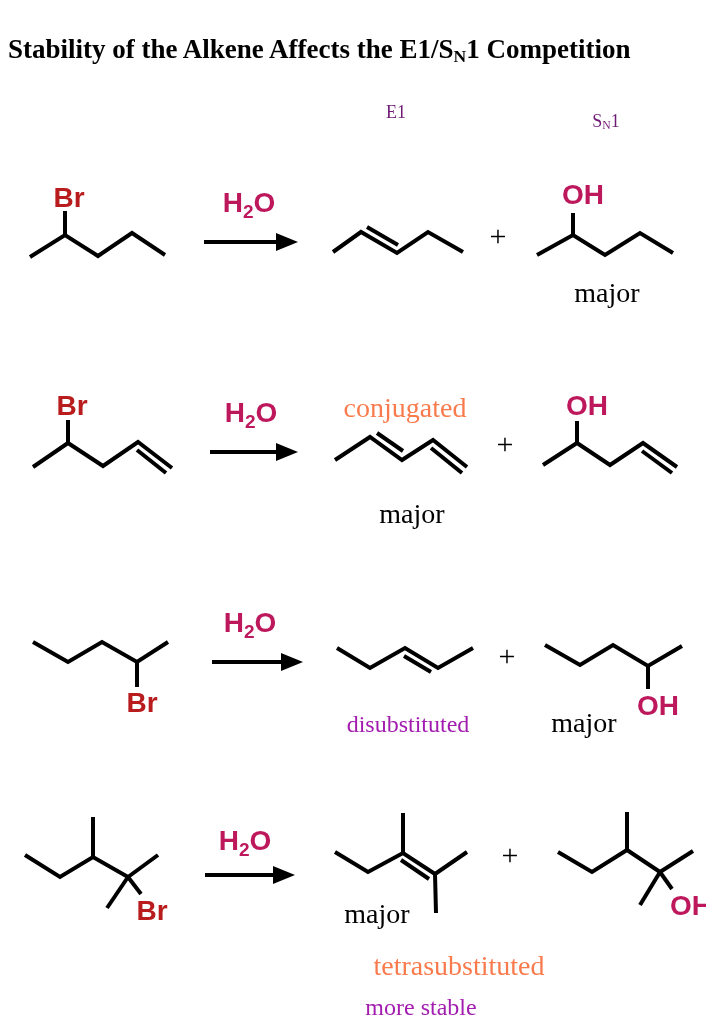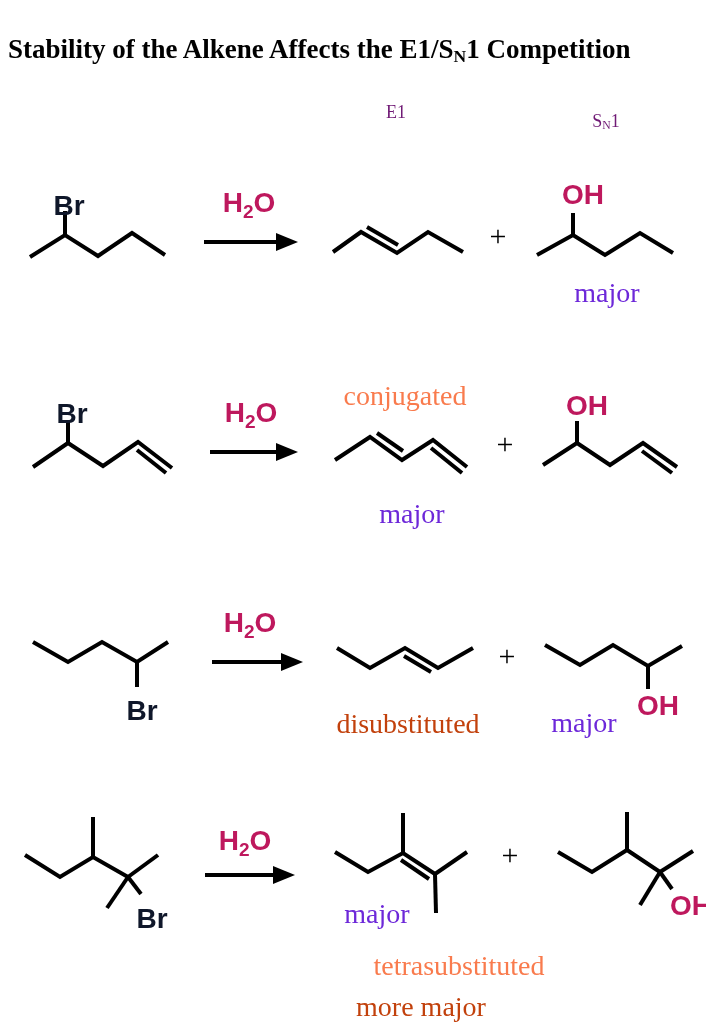--- a/index.html
+++ b/index.html
@@ -13,25 +13,25 @@
   svg.structures{position:absolute;left:0;top:0;width:723px;height:1024px;pointer-events:none;}
   .lbl{position:absolute;transform:translate(-50%,-50%);white-space:nowrap;line-height:1;}
   .title{
     position:absolute;left:8px;top:16px;
     font-weight:bold;font-size:27px;color:#000000;white-space:nowrap;line-height:1.15;
   }
   .hdr{font-weight:normal;font-size:18px;color:#701a75;}
   .subsc{font-size:0.65em;vertical-align:-0.22em;}
   .atom{font-family:"Liberation Sans", sans-serif;font-weight:bold;font-size:28px;}
   .atom .subsc{font-size:0.68em;vertical-align:-0.3em;}
-  .blue{color:#0f172a;margin-top:8px;}
+  .blue{color:#b91c1c;}
   .red{color:#be185d;}
-  .green{color:#6d28d9;font-size:28px;}
+  .green{color:#000000;font-size:28px;}
   .orange{color:#F97B4D;font-size:28px;}
-  .note{color:#c2410c;font-size:28px;}
+  .note{color:#a21caf;font-size:24px;}
   .plus{font-size:30px;color:#000000;}
   .bond{stroke:#000000;stroke-width:4;fill:none;stroke-linejoin:miter;stroke-linecap:butt;}
   .head{fill:#000000;stroke:none;}
 </style>
 </head>
 <body>
 
 <div class="canvas">
 
   <svg class="structures" viewBox="0 0 723 1024">
@@ -126,38 +126,38 @@
     <div class="lbl atom blue" style="left:69px;top:198px;">Br</div>
     <div class="lbl atom red" style="left:249px;top:205px;"><span>H</span><span class="subsc">2</span><span>O</span></div>
     <div class="lbl plus" style="left:498px;top:236px;">+</div>
     <div class="lbl atom red" style="left:583px;top:195px;">OH</div>
     <div class="lbl green" style="left:607px;top:293px;">major</div>
   </div>
 
   <div>
     <div class="lbl atom blue" style="left:72px;top:406px;">Br</div>
     <div class="lbl atom red" style="left:251px;top:415px;"><span>H</span><span class="subsc">2</span><span>O</span></div>
-    <div class="lbl orange" style="left:405px;top:396px;">conjugated</div>
+    <div class="lbl orange" style="left:405px;top:408px;">conjugated</div>
     <div class="lbl green" style="left:412px;top:514px;">major</div>
     <div class="lbl plus" style="left:505px;top:444px;">+</div>
     <div class="lbl atom red" style="left:587px;top:406px;">OH</div>
   </div>
 
   <div>
     <div class="lbl atom blue" style="left:142px;top:703px;">Br</div>
     <div class="lbl atom red" style="left:250px;top:625px;"><span>H</span><span class="subsc">2</span><span>O</span></div>
     <div class="lbl note" style="left:408px;top:724px;">disubstituted</div>
     <div class="lbl plus" style="left:507px;top:656px;">+</div>
     <div class="lbl green" style="left:584px;top:723px;">major</div>
     <div class="lbl atom red" style="left:658px;top:706px;">OH</div>
   </div>
 
   <div>
     <div class="lbl atom blue" style="left:152px;top:911px;">Br</div>
     <div class="lbl atom red" style="left:245px;top:843px;"><span>H</span><span class="subsc">2</span><span>O</span></div>
     <div class="lbl green" style="left:377px;top:914px;">major</div>
     <div class="lbl orange" style="left:417px;top:966px;margin-left:42px;">tetrasubstituted</div>
-    <div class="lbl note" style="left:421px;top:1007px;">more major</div>
+    <div class="lbl note" style="left:421px;top:1007px;">more stable</div>
     <div class="lbl plus" style="left:510px;top:855px;">+</div>
     <div class="lbl atom red" style="left:691px;top:906px;">OH</div>
   </div>
 
 </div>
 
 </body></html>

